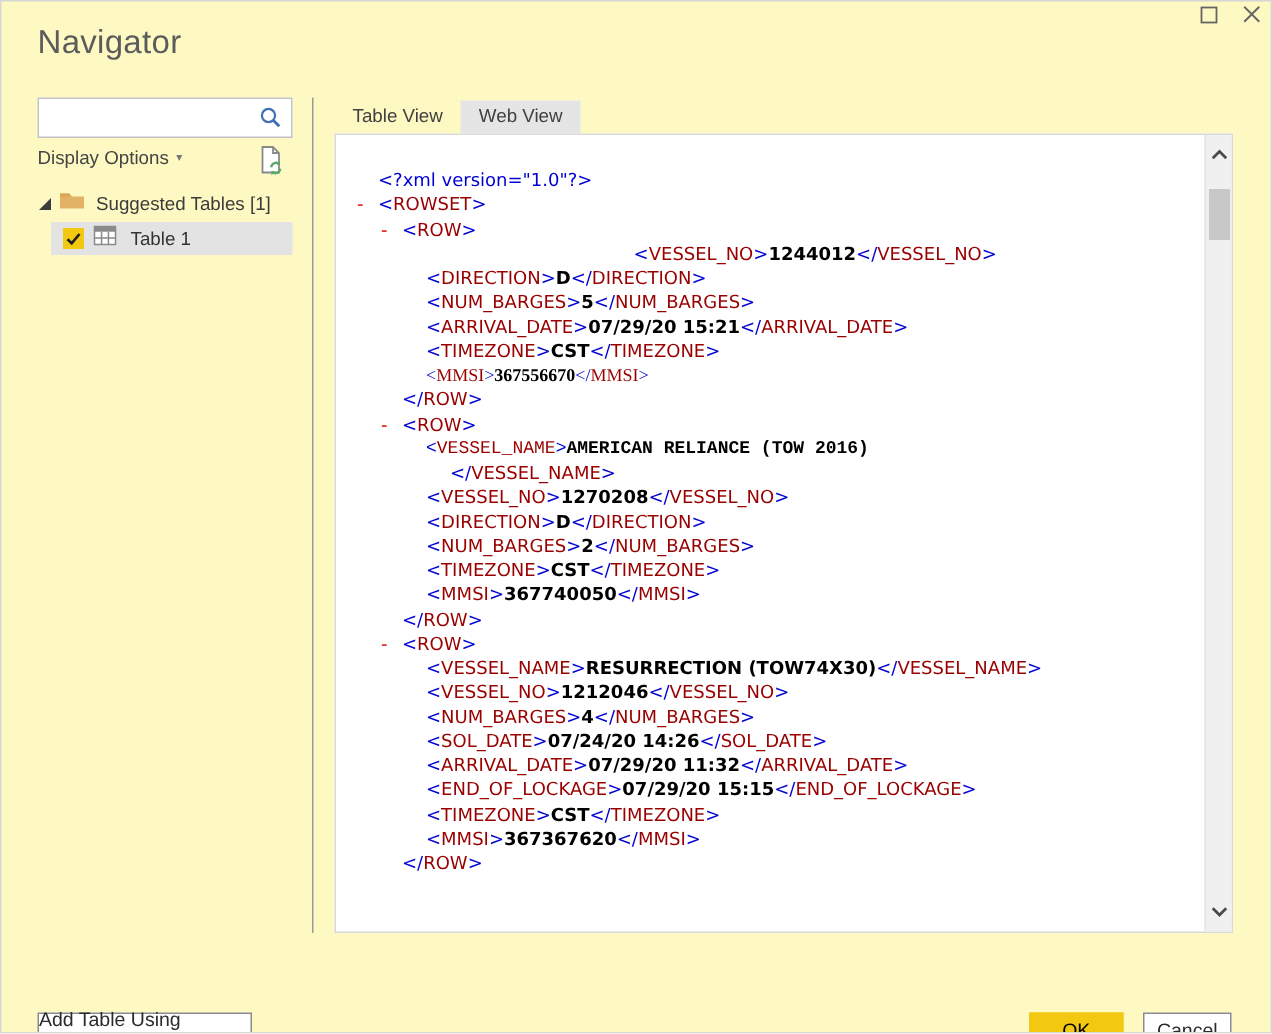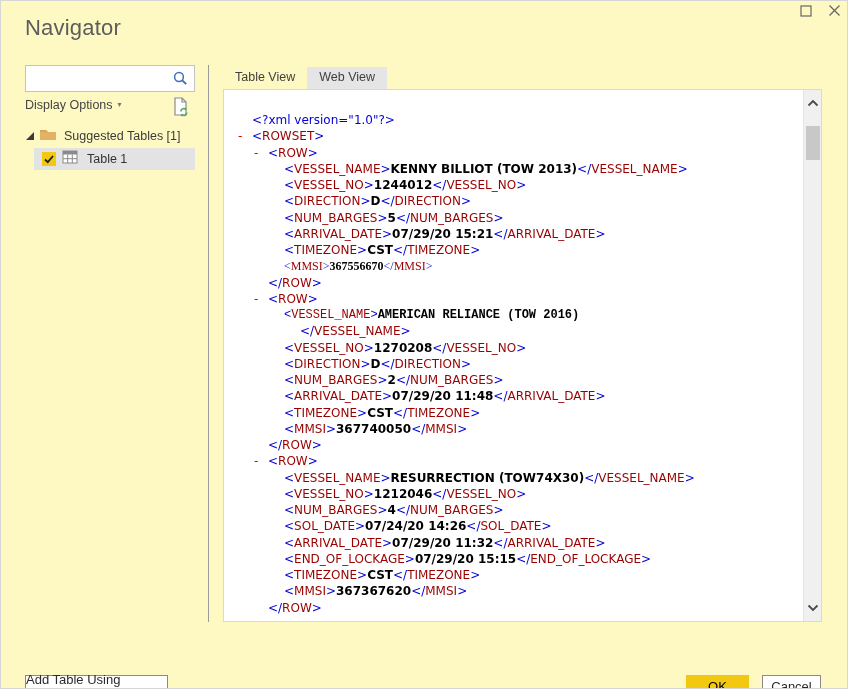--- a/index.html
+++ b/index.html
@@ -148,35 +148,33 @@
   <div class="tabs">
     <div class="tab">Table View</div>
     <div class="tab active">Web View</div>
   </div>
 
   <div class="content-box">
     <div class="xml-pane" id="xml-pane">
         <div class="xline" style="padding-left: 14px;"><span class="dash"> </span><span class="seg-b">&lt;?xml version="1.0"?&gt;</span></div>
         <div class="xline" style="padding-left: 14px;"><span class="dash">-</span><span class="seg-b">&lt;</span><span class="seg-t">ROWSET</span><span class="seg-b">&gt;</span></div>
         <div class="xline" style="padding-left: 30px;"><span class="dash">-</span><span class="seg-b">&lt;</span><span class="seg-t">ROW</span><span class="seg-b">&gt;</span></div>
-        <div class="xline" style="padding-left: 46px;"><span class="dash"> </span><span class="seg-b">&lt;</span><span class="seg-t">VESSEL_NAME</span><span class="seg-b">&gt;</span><span class="seg-v">KENNY BILLIOT (TOW 2013)</span><span class="seg-b">&lt;/</span><span class="seg-t">VESSEL_NAME</span><span class="seg-b">&gt;</span></div>
-        <div class="xline" style="padding-left: 46px;"><span class="dash"> </span><span class="seg-b">&lt;</span><span class="seg-t">VESSEL_NO</span><span class="seg-b">&gt;</span><span class="seg-v">1244012</span><span class="seg-b">&lt;/</span><span class="seg-t">VESSEL_NO</span><span class="seg-b">&gt;</span></div>
+        <div class="xline" style="padding-left: 46px; text-align: center;"><span class="dash"> </span><span class="seg-b">&lt;</span><span class="seg-t">VESSEL_NO</span><span class="seg-b">&gt;</span><span class="seg-v">1244012</span><span class="seg-b">&lt;/</span><span class="seg-t">VESSEL_NO</span><span class="seg-b">&gt;</span></div>
         <div class="xline" style="padding-left: 46px;"><span class="dash"> </span><span class="seg-b">&lt;</span><span class="seg-t">DIRECTION</span><span class="seg-b">&gt;</span><span class="seg-v">D</span><span class="seg-b">&lt;/</span><span class="seg-t">DIRECTION</span><span class="seg-b">&gt;</span></div>
         <div class="xline" style="padding-left: 46px;"><span class="dash"> </span><span class="seg-b">&lt;</span><span class="seg-t">NUM_BARGES</span><span class="seg-b">&gt;</span><span class="seg-v">5</span><span class="seg-b">&lt;/</span><span class="seg-t">NUM_BARGES</span><span class="seg-b">&gt;</span></div>
         <div class="xline" style="padding-left: 46px;"><span class="dash"> </span><span class="seg-b">&lt;</span><span class="seg-t">ARRIVAL_DATE</span><span class="seg-b">&gt;</span><span class="seg-v">07/29/20 15:21</span><span class="seg-b">&lt;/</span><span class="seg-t">ARRIVAL_DATE</span><span class="seg-b">&gt;</span></div>
         <div class="xline" style="padding-left: 46px;"><span class="dash"> </span><span class="seg-b">&lt;</span><span class="seg-t">TIMEZONE</span><span class="seg-b">&gt;</span><span class="seg-v">CST</span><span class="seg-b">&lt;/</span><span class="seg-t">TIMEZONE</span><span class="seg-b">&gt;</span></div>
         <div class="xline" style="padding-left: 46px; font-family: Liberation Serif, serif;"><span class="dash"> </span><span class="seg-b">&lt;</span><span class="seg-t">MMSI</span><span class="seg-b">&gt;</span><span class="seg-v">367556670</span><span class="seg-b">&lt;/</span><span class="seg-t">MMSI</span><span class="seg-b">&gt;</span></div>
         <div class="xline" style="padding-left: 30px;"><span class="dash"> </span><span class="seg-b">&lt;/</span><span class="seg-t">ROW</span><span class="seg-b">&gt;</span></div>
         <div class="xline" style="padding-left: 30px;"><span class="dash">-</span><span class="seg-b">&lt;</span><span class="seg-t">ROW</span><span class="seg-b">&gt;</span></div>
         <div class="xline" style="padding-left: 46px; font-family: Liberation Mono, monospace;"><span class="dash"> </span><span class="seg-b">&lt;</span><span class="seg-t">VESSEL_NAME</span><span class="seg-b">&gt;</span><span class="seg-v">AMERICAN RELIANCE (TOW 2016)</span></div>
         <div class="xline" style="padding-left: 62px;"><span class="dash"> </span><span class="seg-b">&lt;/</span><span class="seg-t">VESSEL_NAME</span><span class="seg-b">&gt;</span></div>
         <div class="xline" style="padding-left: 46px;"><span class="dash"> </span><span class="seg-b">&lt;</span><span class="seg-t">VESSEL_NO</span><span class="seg-b">&gt;</span><span class="seg-v">1270208</span><span class="seg-b">&lt;/</span><span class="seg-t">VESSEL_NO</span><span class="seg-b">&gt;</span></div>
         <div class="xline" style="padding-left: 46px;"><span class="dash"> </span><span class="seg-b">&lt;</span><span class="seg-t">DIRECTION</span><span class="seg-b">&gt;</span><span class="seg-v">D</span><span class="seg-b">&lt;/</span><span class="seg-t">DIRECTION</span><span class="seg-b">&gt;</span></div>
         <div class="xline" style="padding-left: 46px;"><span class="dash"> </span><span class="seg-b">&lt;</span><span class="seg-t">NUM_BARGES</span><span class="seg-b">&gt;</span><span class="seg-v">2</span><span class="seg-b">&lt;/</span><span class="seg-t">NUM_BARGES</span><span class="seg-b">&gt;</span></div>
-        <div class="xline" style="padding-left: 46px;"><span class="dash"> </span><span class="seg-b">&lt;</span><span class="seg-t">ARRIVAL_DATE</span><span class="seg-b">&gt;</span><span class="seg-v">07/29/20 11:48</span><span class="seg-b">&lt;/</span><span class="seg-t">ARRIVAL_DATE</span><span class="seg-b">&gt;</span></div>
         <div class="xline" style="padding-left: 46px;"><span class="dash"> </span><span class="seg-b">&lt;</span><span class="seg-t">TIMEZONE</span><span class="seg-b">&gt;</span><span class="seg-v">CST</span><span class="seg-b">&lt;/</span><span class="seg-t">TIMEZONE</span><span class="seg-b">&gt;</span></div>
         <div class="xline" style="padding-left: 46px;"><span class="dash"> </span><span class="seg-b">&lt;</span><span class="seg-t">MMSI</span><span class="seg-b">&gt;</span><span class="seg-v">367740050</span><span class="seg-b">&lt;/</span><span class="seg-t">MMSI</span><span class="seg-b">&gt;</span></div>
         <div class="xline" style="padding-left: 30px;"><span class="dash"> </span><span class="seg-b">&lt;/</span><span class="seg-t">ROW</span><span class="seg-b">&gt;</span></div>
         <div class="xline" style="padding-left: 30px;"><span class="dash">-</span><span class="seg-b">&lt;</span><span class="seg-t">ROW</span><span class="seg-b">&gt;</span></div>
         <div class="xline" style="padding-left: 46px;"><span class="dash"> </span><span class="seg-b">&lt;</span><span class="seg-t">VESSEL_NAME</span><span class="seg-b">&gt;</span><span class="seg-v">RESURRECTION (TOW74X30)</span><span class="seg-b">&lt;/</span><span class="seg-t">VESSEL_NAME</span><span class="seg-b">&gt;</span></div>
         <div class="xline" style="padding-left: 46px;"><span class="dash"> </span><span class="seg-b">&lt;</span><span class="seg-t">VESSEL_NO</span><span class="seg-b">&gt;</span><span class="seg-v">1212046</span><span class="seg-b">&lt;/</span><span class="seg-t">VESSEL_NO</span><span class="seg-b">&gt;</span></div>
         <div class="xline" style="padding-left: 46px;"><span class="dash"> </span><span class="seg-b">&lt;</span><span class="seg-t">NUM_BARGES</span><span class="seg-b">&gt;</span><span class="seg-v">4</span><span class="seg-b">&lt;/</span><span class="seg-t">NUM_BARGES</span><span class="seg-b">&gt;</span></div>
         <div class="xline" style="padding-left: 46px;"><span class="dash"> </span><span class="seg-b">&lt;</span><span class="seg-t">SOL_DATE</span><span class="seg-b">&gt;</span><span class="seg-v">07/24/20 14:26</span><span class="seg-b">&lt;/</span><span class="seg-t">SOL_DATE</span><span class="seg-b">&gt;</span></div>
         <div class="xline" style="padding-left: 46px;"><span class="dash"> </span><span class="seg-b">&lt;</span><span class="seg-t">ARRIVAL_DATE</span><span class="seg-b">&gt;</span><span class="seg-v">07/29/20 11:32</span><span class="seg-b">&lt;/</span><span class="seg-t">ARRIVAL_DATE</span><span class="seg-b">&gt;</span></div>
         <div class="xline" style="padding-left: 46px;"><span class="dash"> </span><span class="seg-b">&lt;</span><span class="seg-t">END_OF_LOCKAGE</span><span class="seg-b">&gt;</span><span class="seg-v">07/29/20 15:15</span><span class="seg-b">&lt;/</span><span class="seg-t">END_OF_LOCKAGE</span><span class="seg-b">&gt;</span></div>

